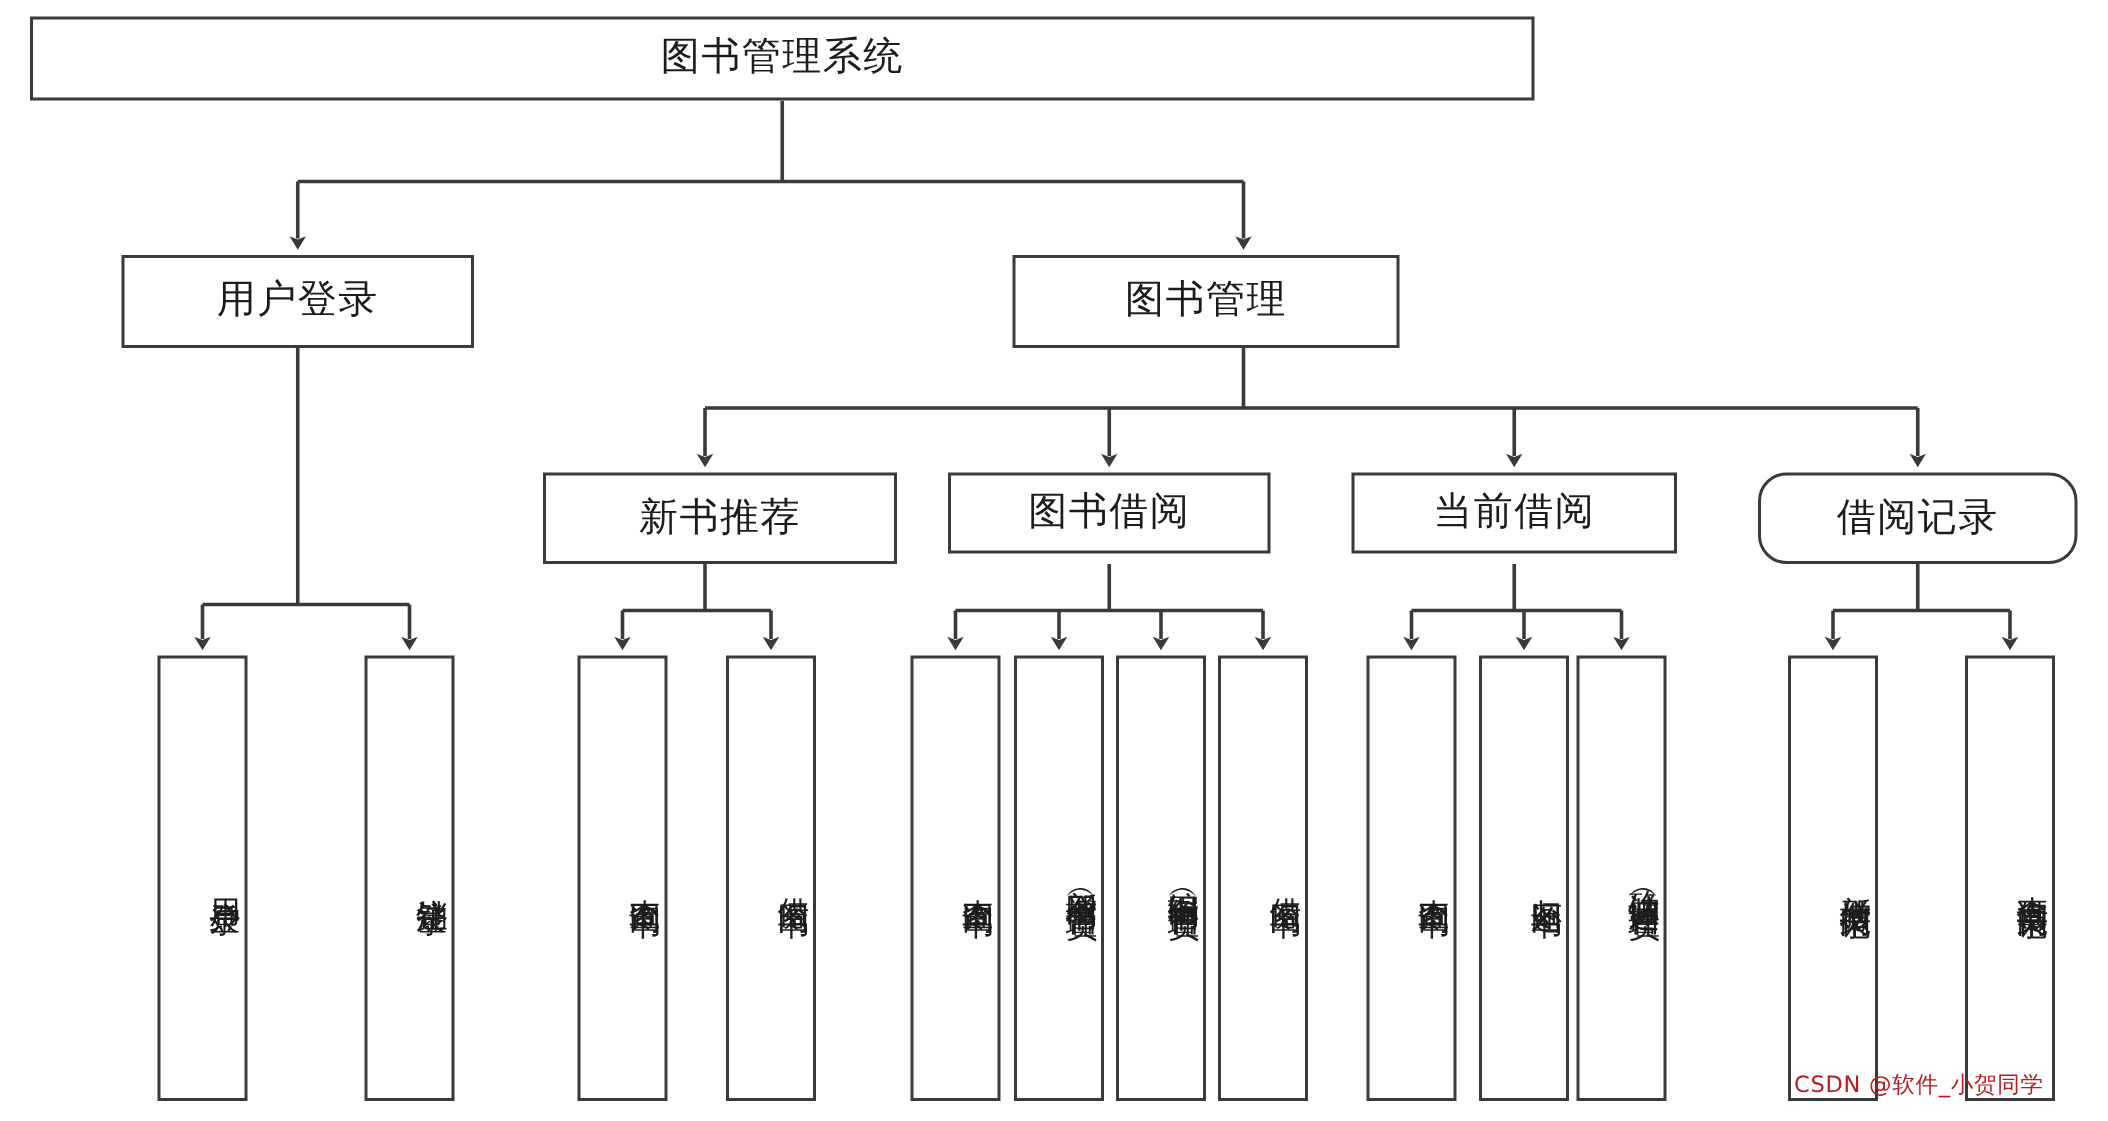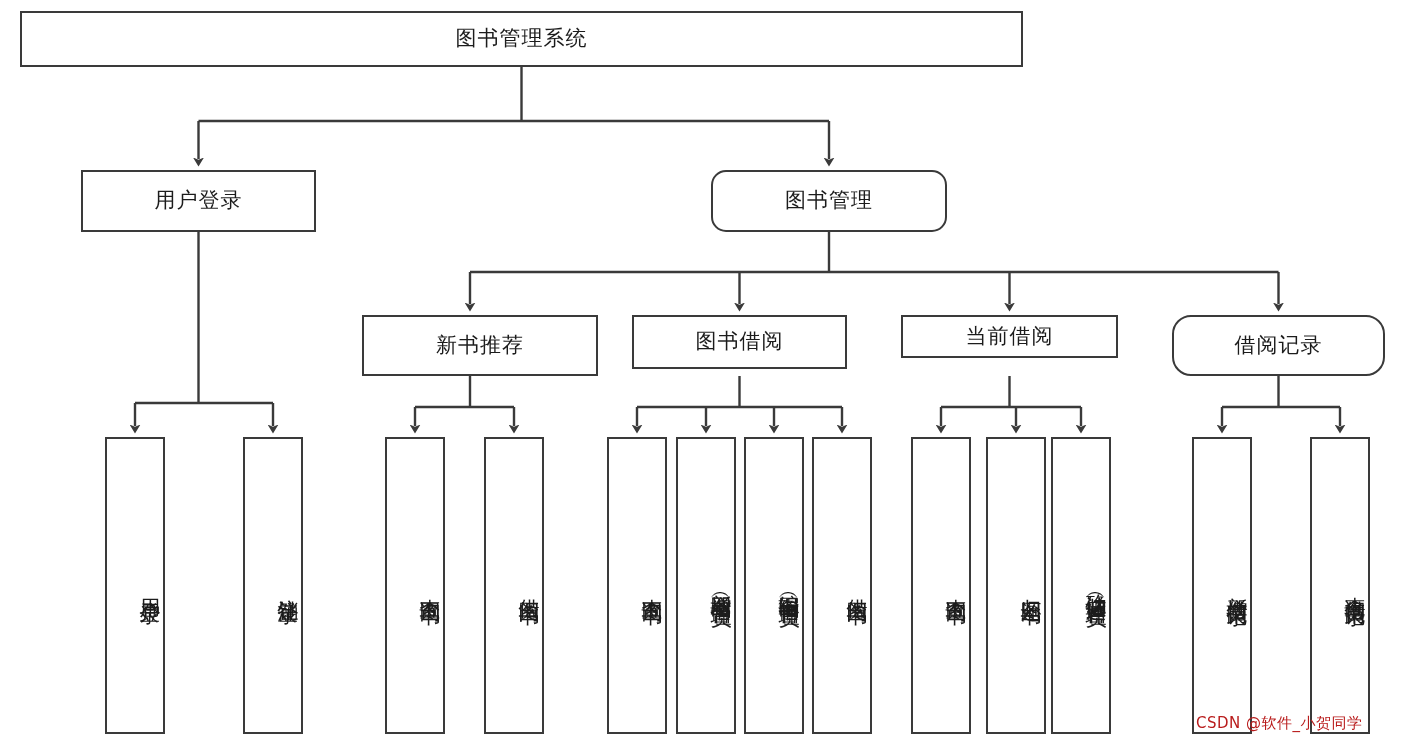--- a/index.html
+++ b/index.html
@@ -29,21 +29,21 @@
     position: absolute;
     box-sizing: border-box;
     background: #ffffff;
     border: 2px solid #3a3a3a;
     display: flex;
     align-items: center;
     justify-content: center;
     color: #1c1c1c;
   }
   .node.horizontal {
-    font-size: 21px;
+    font-size: 26px;
     letter-spacing: 1px;
     line-height: 1.2;
   }
   .node.vertical {
     writing-mode: vertical-rl;
     text-orientation: upright;
     font-size: 21px;
     line-height: 1.25;
     letter-spacing: 2px;
     padding: 6px 0;
@@ -112,30 +112,30 @@
       </g>
   </svg>
 
   <div id="nodes-layer">
       <div class="node horizontal" style="left: 20px; top: 11px; width: 1003px; height: 56px;">
         <span class="htext">图书管理系统</span>
       </div>
       <div class="node horizontal" style="left: 81px; top: 170px; width: 235px; height: 62px;">
         <span class="htext">用户登录</span>
       </div>
-      <div class="node horizontal" style="left: 711px; top: 170px; width: 236px; height: 62px; border-radius: 15px;">
+      <div class="node horizontal" style="left: 675px; top: 170px; width: 258px; height: 62px;">
         <span class="htext">图书管理</span>
       </div>
       <div class="node horizontal" style="left: 362px; top: 315px; width: 236px; height: 61px;">
         <span class="htext">新书推荐</span>
       </div>
       <div class="node horizontal" style="left: 632px; top: 315px; width: 215px; height: 54px;">
         <span class="htext">图书借阅</span>
       </div>
-      <div class="node horizontal" style="left: 901px; top: 315px; width: 217px; height: 43px;">
+      <div class="node horizontal" style="left: 901px; top: 315px; width: 217px; height: 54px;">
         <span class="htext">当前借阅</span>
       </div>
       <div class="node horizontal" style="left: 1172px; top: 315px; width: 213px; height: 61px; border-radius: 19px;">
         <span class="htext">借阅记录</span>
       </div>
       <div class="node vertical" style="left: 105px; top: 437px; width: 60px; height: 297px;">
         <span class="vtext">用户登录</span>
       </div>
       <div class="node vertical" style="left: 243px; top: 437px; width: 60px; height: 297px;">
         <span class="vtext">注销登录</span>

